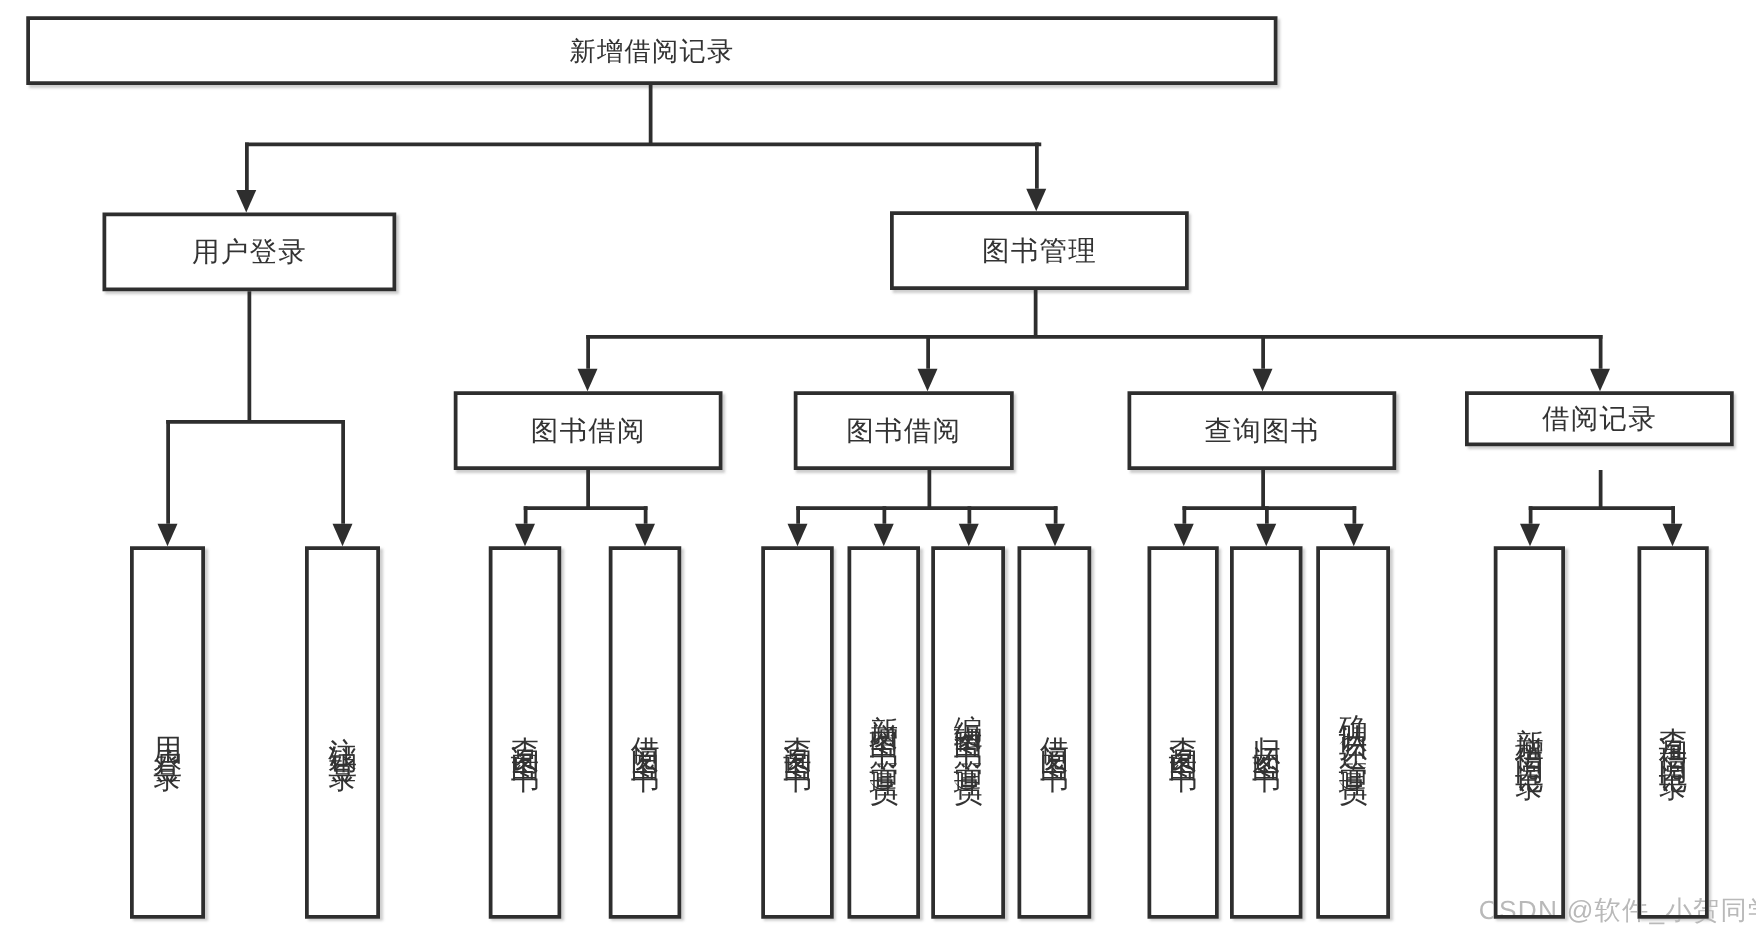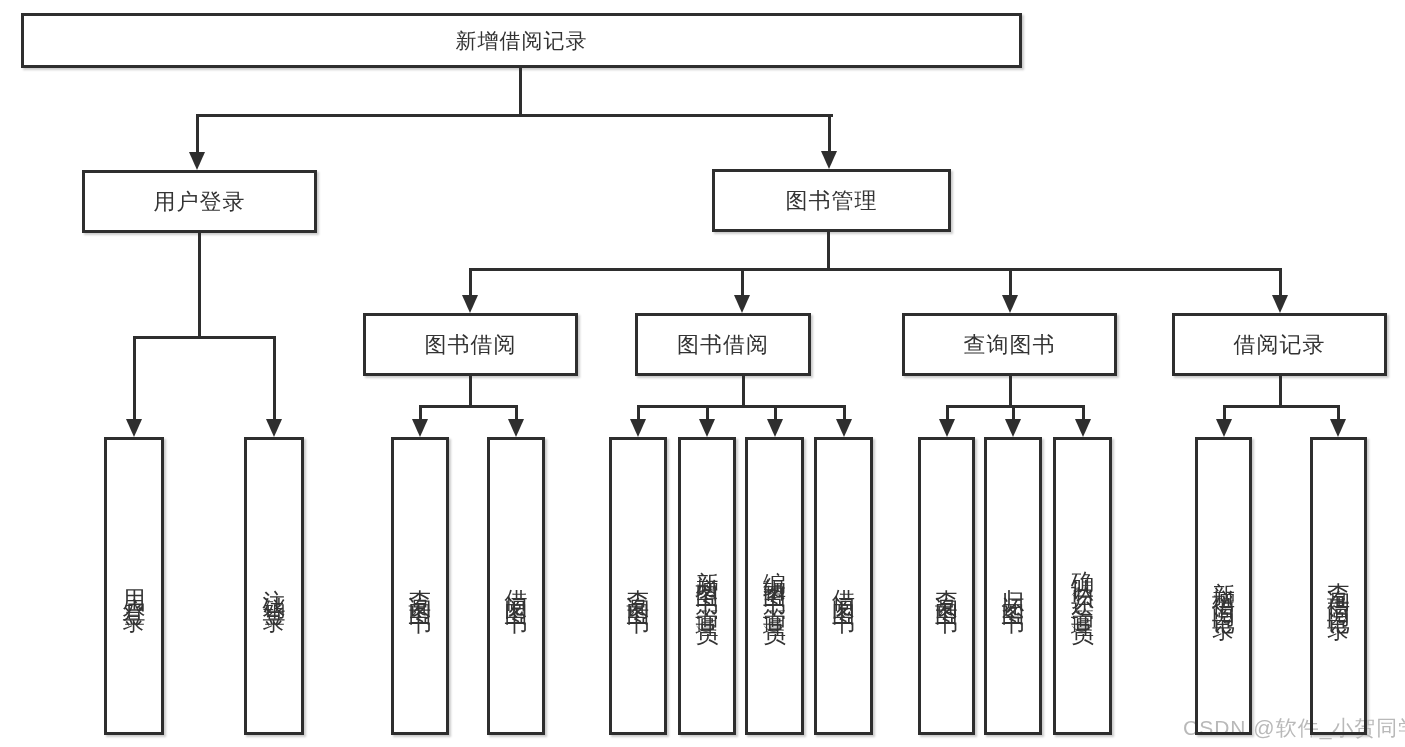--- a/index.html
+++ b/index.html
@@ -52,21 +52,21 @@
   </div>
 
   <div class="box hbox" style="left:635px;top:313px;width:176px;height:63px;">
     <span>图书借阅</span>
   </div>
 
   <div class="box hbox" style="left:902px;top:313px;width:215px;height:63px;">
     <span>查询图书</span>
   </div>
 
-  <div class="box hbox" style="left:1172px;top:313px;width:215px;height:63px;">
+  <div class="box hbox" style="left:1172px;top:313px;width:215px;height:44px;">
     <span>借阅记录</span>
   </div>
 
   <div class="box leaf" style="left:104px;top:437px;width:60px;height:298px;">
     <span class="vtext">用户登录</span>
   </div>
   <div class="box leaf" style="left:244px;top:437px;width:60px;height:298px;">
     <span class="vtext">注销登录</span>
   </div>
 

